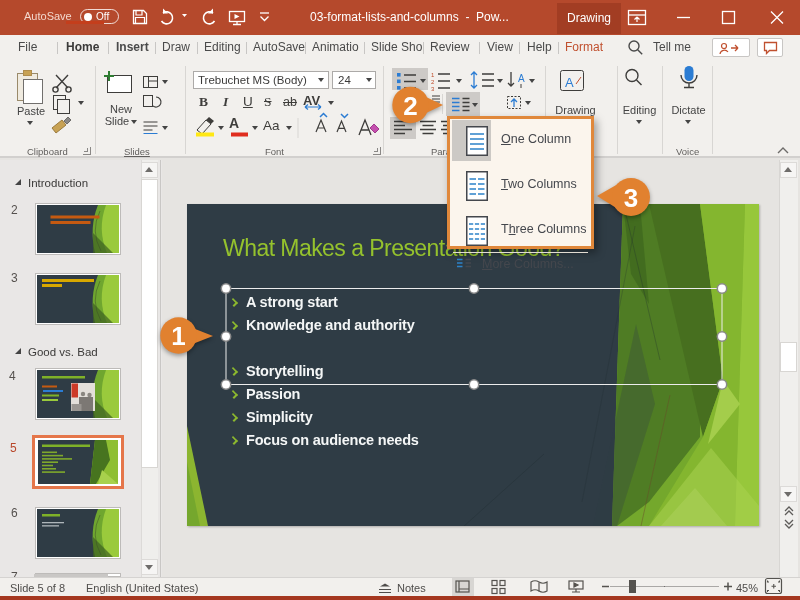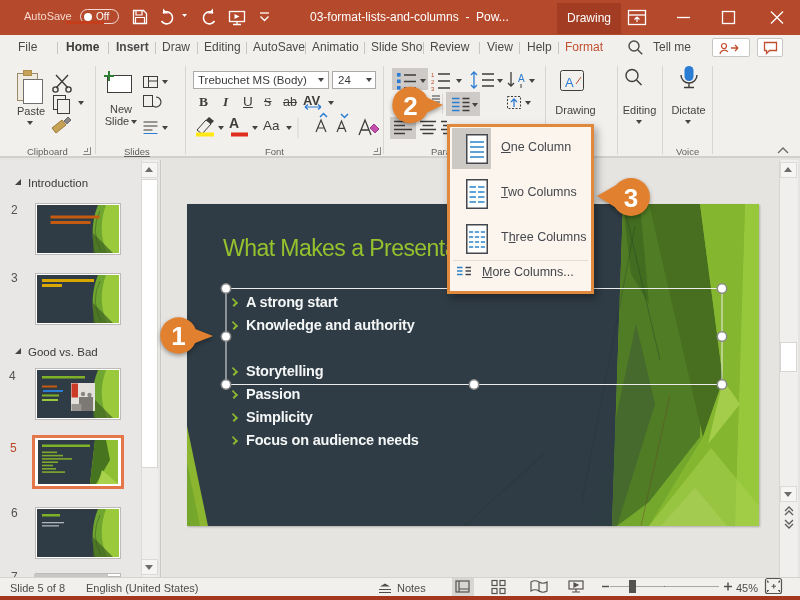--- a/index.html
+++ b/index.html
@@ -43,21 +43,21 @@
 
 #vscroll{left:779px;top:160px;width:19px;height:417px;background:#F0EFED;border-left:1px solid #D8D6D3;}
 .sbtn{position:absolute;left:1px;width:17px;height:16px;background:#F6F5F4;border:1px solid #DCDAD8;}
 .arr{position:absolute;width:0;height:0;border-left:4px solid transparent;border-right:4px solid transparent;}
 .arrup{border-bottom:5px solid #6E6C6A;}
 .arrdn{border-top:5px solid #6E6C6A;}
 
 #statusbar{left:0;top:577px;width:800px;height:23px;background:#F2F0ED;border-top:1px solid #D5D3D1;font-size:11px;color:#4E4C4A;}
 #redstrip{left:0;top:596px;width:800px;height:4px;background:#A5371F;}
 
-#menu{left:447px;top:124px;width:147px;height:170px;background:#FBF5ED;border:3px solid #E0883B;box-shadow:3px 4px 8px rgba(0,0,0,.35);}
+#menu{left:447px;top:116px;width:147px;height:133px;background:#FBF5ED;border:3px solid #E0883B;box-shadow:3px 4px 8px rgba(0,0,0,.35);}
 .mi{position:absolute;font-size:12.5px;color:#44474D;white-space:nowrap;}
 .mi u{text-decoration:underline;}
 
 .numcirc{position:absolute;filter:drop-shadow(0 2px 2px rgba(0,0,0,.35));}
 </style></head>
 <body>
 <div class="abs" id="titlebar"></div>
 <div class="abs" id="autosave">AutoSave</div>
 <div class="abs" id="aspill">
     <span class="dot"></span>

